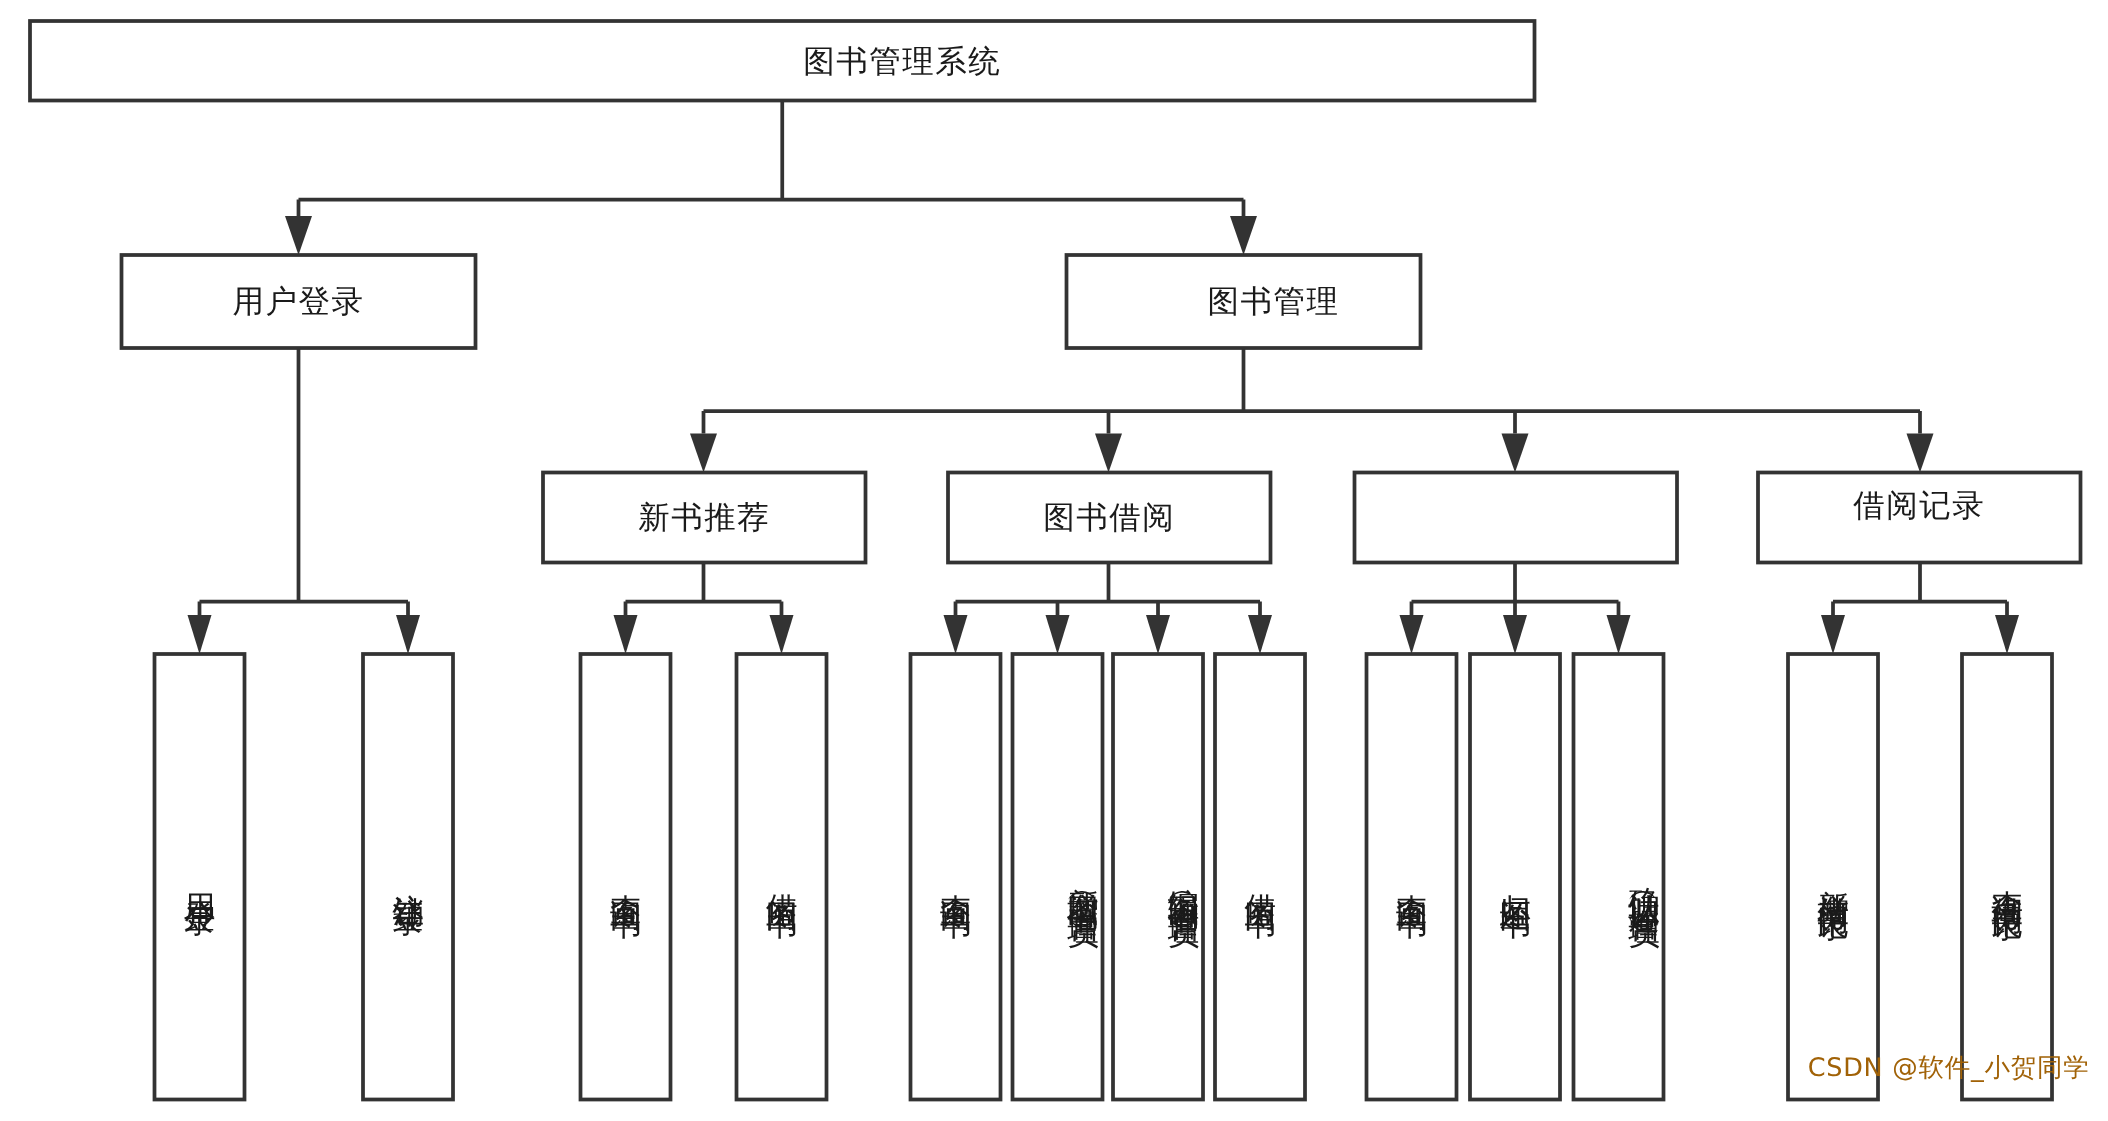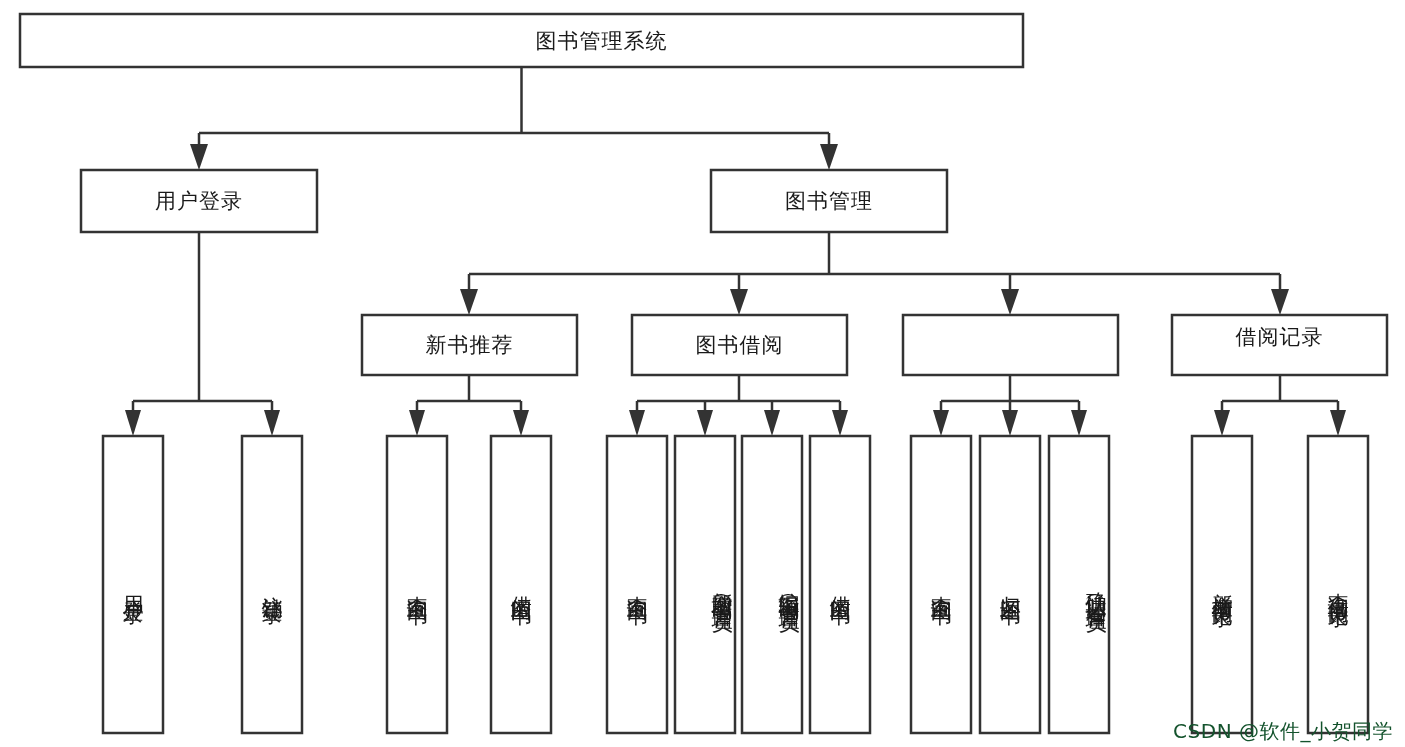--- a/index.html
+++ b/index.html
@@ -61,23 +61,23 @@
     justify-content: center;
     font-size: 21px;
     color: #1a1a1a;
     letter-spacing: 1px;
     pointer-events: none;
     white-space: nowrap;
   }
   .watermark {
     position: absolute;
     right: 12px;
-    bottom: 2px;
-    font-size: 20px;
-    color: #14532d;
+    bottom: 24px;
+    font-size: 17px;
+    color: #a16207;
     letter-spacing: 0.5px;
     white-space: nowrap;
     pointer-events: none;
   }
 </style>
 </head>
 <body>
 
 <div id="diagram-root">
 
@@ -184,21 +184,21 @@
     <rect class="node-box" x="980" y="436" width="60" height="297"></rect>
     <rect class="node-box" x="1049" y="436" width="60" height="297"></rect>
 
     <rect class="node-box" x="1192" y="436" width="60" height="297"></rect>
     <rect class="node-box" x="1308" y="436" width="60" height="297"></rect>
   </svg>
 
   <div class="hlabel-wrap" style="left:20px; top:14px; width:1163px; height:53px;">图书管理系统</div>
 
   <div class="hlabel-wrap" style="left:81px; top:170px; width:236px; height:62px;">用户登录</div>
-  <div class="hlabel-wrap" style="left:711px; top:170px; width:236px; height:62px;">图书管理</div>
+  <div class="hlabel-wrap" style="left:711px; top:170px; width:236px; height:62px;padding-left:20px;">图书管理</div>
 
   <div class="hlabel-wrap" style="left:362px; top:315px; width:215px; height:60px;">新书推荐</div>
   <div class="hlabel-wrap" style="left:632px; top:315px; width:215px; height:60px;">图书借阅</div>
   <div class="hlabel-wrap" style="left:1172px; top:315px; width:215px; height:44px;">借阅记录</div>
 
   <div class="vlabel-wrap" style="left:103px; top:436px; width:60px; height:297px;">用户登录</div>
   <div class="vlabel-wrap" style="left:242px; top:436px; width:60px; height:297px;">注销登录</div>
 
   <div class="vlabel-wrap" style="left:387px; top:436px; width:60px; height:297px;">查询图书</div>
   <div class="vlabel-wrap" style="left:491px; top:436px; width:60px; height:297px;">借阅图书</div>

